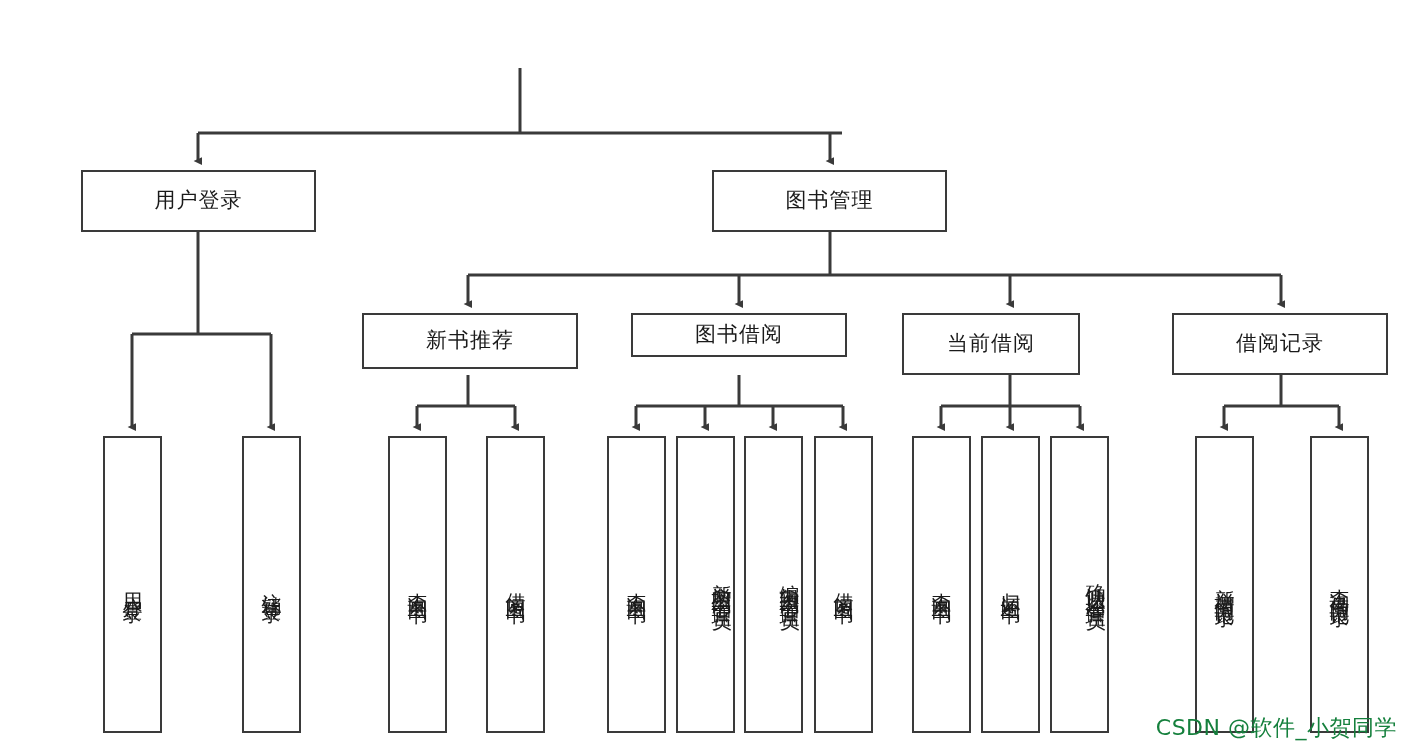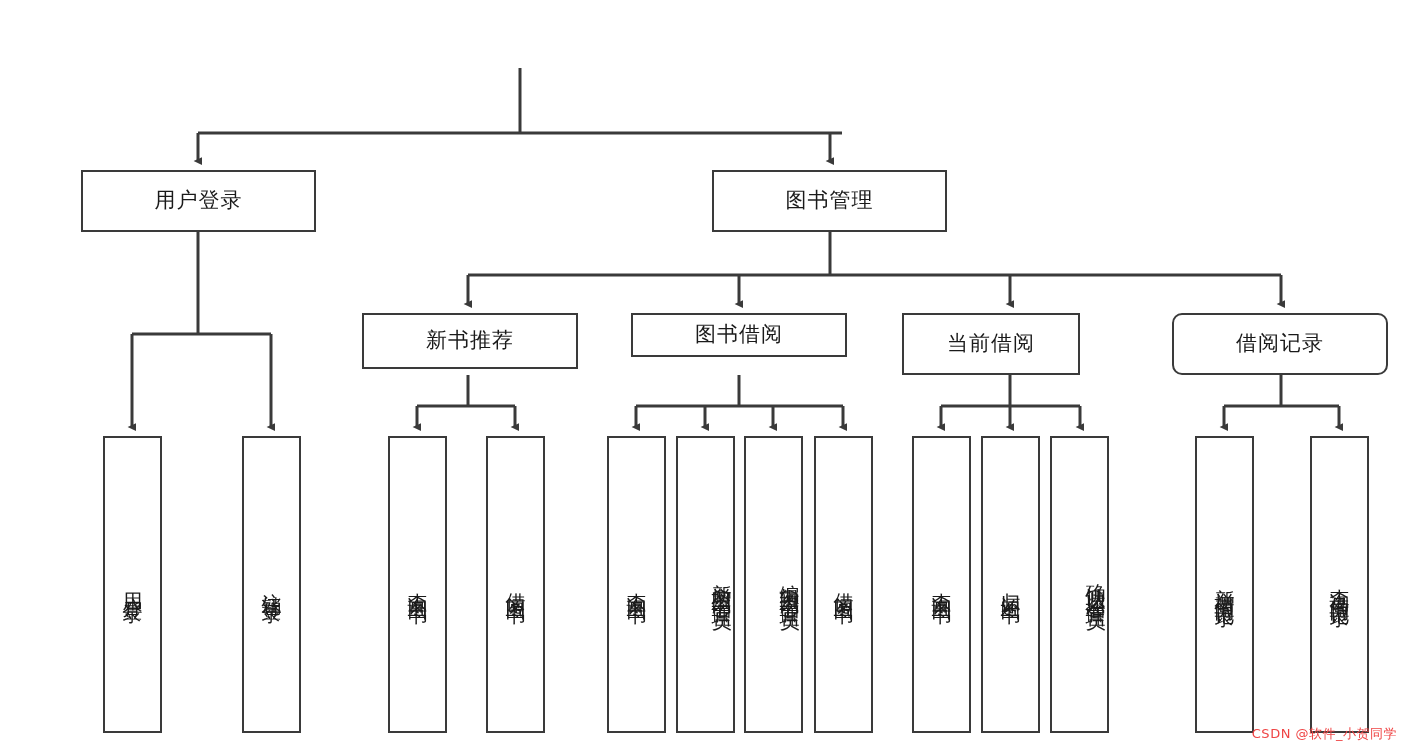--- a/index.html
+++ b/index.html
@@ -51,22 +51,22 @@
     padding-top: 6px;
   }
   .node-label {
     display: block;
     white-space: pre-line;
   }
   #watermark {
     position: absolute;
     right: 8px;
     bottom: 4px;
-    font-size: 13px;
-    color: #ef4444;
+    font-size: 22px;
+    color: #15803d;
     letter-spacing: 0.5px;
     z-index: 3;
     white-space: nowrap;
     font-family: "DejaVu Sans", "Liberation Sans", sans-serif;
   }
 </style>
 </head>
 <body>
 
 <div id="canvas">
@@ -131,21 +131,21 @@
 
   <div class="node horiz" style="left:362px; top:313px; width:216px; height:56px;">
     <span class="node-label">新书推荐</span>
   </div>
   <div class="node horiz" style="left:631px; top:313px; width:216px; height:44px;">
     <span class="node-label">图书借阅</span>
   </div>
   <div class="node horiz" style="left:902px; top:313px; width:178px; height:62px;">
     <span class="node-label">当前借阅</span>
   </div>
-  <div class="node horiz" style="left:1172px; top:313px; width:216px; height:62px;border-radius:10px;">
+  <div class="node horiz" style="left:1172px; top:313px; width:216px; height:62px;">
     <span class="node-label">借阅记录</span>
   </div>
 
   <div class="node vert" style="left:103px; top:436px; width:59px; height:297px;">
     <span class="node-label">用户登录</span>
   </div>
   <div class="node vert" style="left:242px; top:436px; width:59px; height:297px;">
     <span class="node-label">注销登录</span>
   </div>
 

